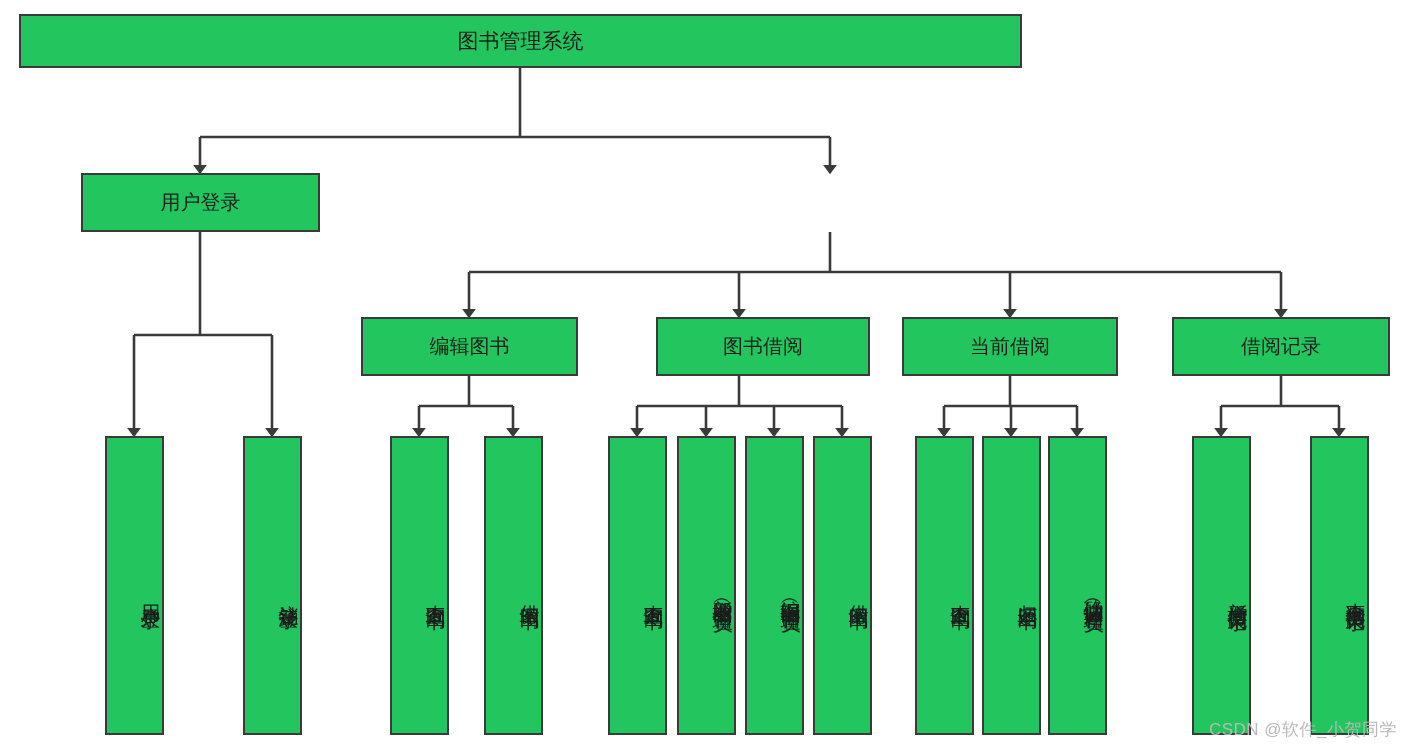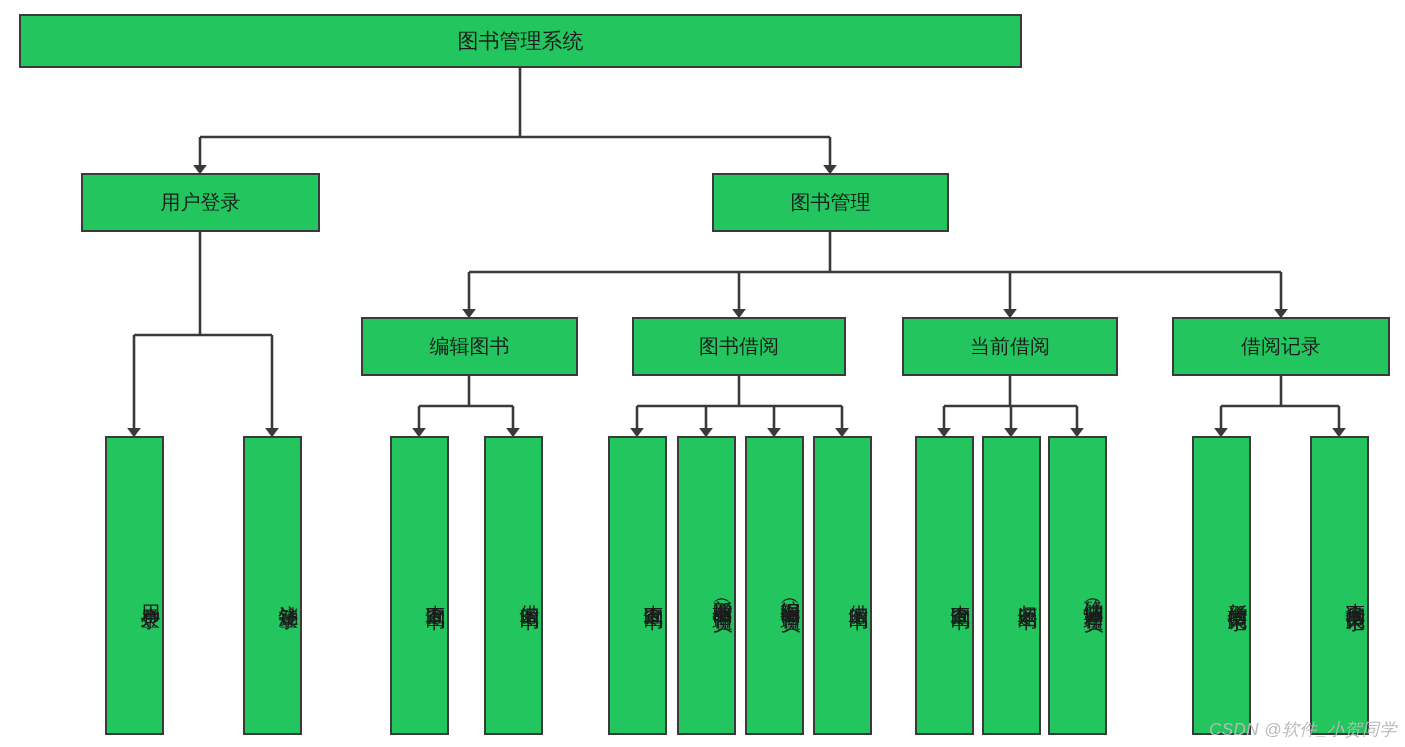--- a/index.html
+++ b/index.html
@@ -59,21 +59,20 @@
     display: block;
   }
   .watermark {
     position: absolute;
     right: 8px;
     bottom: 6px;
     font-size: 17px;
     color: #b9b9b9;
     white-space: nowrap;
     letter-spacing: 0.5px;
-    font-style: italic;
   }
 </style>
 </head>
 <body>
 
 <div id="canvas">
 
   <svg class="wires" viewBox="0 0 1405 747" xmlns="http://www.w3.org/2000/svg">
     <defs>
       <marker id="arw" markerWidth="12" markerHeight="14" refX="3.2" refY="7" orient="auto" markerUnits="userSpaceOnUse">
@@ -128,29 +127,26 @@
   </svg>
 
   <div class="node root" style="left:19px; top:14px; width:1003px; height:54px;">
     <span class="lbl">图书管理系统</span>
   </div>
 
   <div class="node mid" style="left:81px; top:173px; width:239px; height:59px;">
     <span class="lbl">用户登录</span>
   </div>
 
-  <div class="node mid" style="left:712px; top:173px; width:237px; height:59px;">
-    <span class="lbl">图书管理</span>
-  </div>
 
   <div class="node mid" style="left:361px; top:317px; width:217px; height:59px;">
     <span class="lbl">编辑图书</span>
   </div>
 
-  <div class="node mid" style="left:632px; top:317px; width:214px; height:59px;">
+  <div class="node mid" style="left:656px; top:317px; width:214px; height:59px;">
     <span class="lbl">图书借阅</span>
   </div>
 
   <div class="node mid" style="left:902px; top:317px; width:216px; height:59px;">
     <span class="lbl">当前借阅</span>
   </div>
 
   <div class="node mid" style="left:1172px; top:317px; width:218px; height:59px;justify-content:center;">
     <span class="lbl">借阅记录</span>
   </div>

